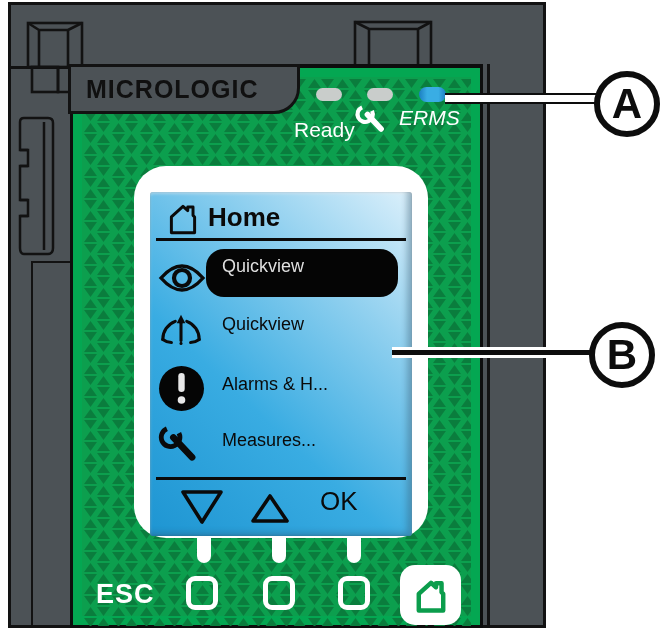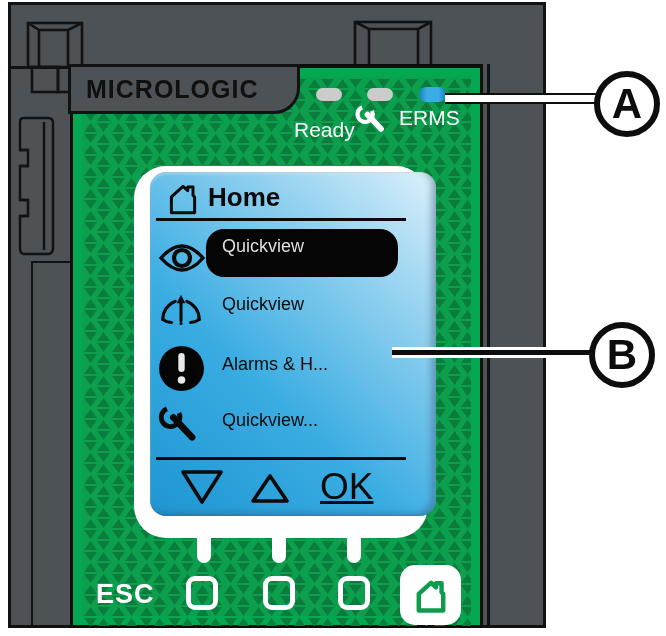--- a/index.html
+++ b/index.html
@@ -21,43 +21,43 @@
     border:3px solid #0d0d0d;border-top-width:4px;box-shadow:inset 0 0 0 9px #04A752;z-index:2;}
   #panel-pattern{left:82px;top:78px;width:389px;height:548px;z-index:3;pointer-events:none;}
   
   .led{height:13px;border-radius:7px;z-index:4;}
   #led-ready{left:316px;top:88px;width:26px;background:#C9CDCB;}
   #led-maint{left:367px;top:88px;width:26px;background:#C9CDCB;}
   #led-erms{left:419px;top:87px;width:27px;height:15px;border-radius:8px;
     background:linear-gradient(90deg,#1b7ec0 0%,#39ade4 30%,#39ade4 72%,#1b7ec0 100%);}
   .led-label{color:#fff;font-size:21px;z-index:4;white-space:nowrap;}
   #ready-label{left:294px;top:106px;margin-top:12px;}
-  #erms-label{left:399px;top:106px;}
+  #erms-label{left:399px;top:106px;font-style:italic;}
   #led-wrench{left:354px;top:101px;z-index:4;}
   
   #screen-frame{left:134px;top:166px;width:294px;height:372px;background:#fff;border-radius:32px;z-index:5;}
   .stub{top:536px;width:14px;height:27px;background:#fff;border-radius:0 0 7px 7px;z-index:5;}
   #stub-1{left:197px;} #stub-2{left:272px;} #stub-3{left:347px;}
-  #lcd{left:150px;top:172px;width:286px;height:344px;border-radius:16px;z-index:6;
+  #lcd{left:150px;top:192px;width:262px;height:344px;border-radius:3px;z-index:6;
     background:linear-gradient(43deg,#1E95D2 0%,#39ACE2 38%,#90D0EF 72%,#DCF0FB 100%);
     box-shadow:inset -5px -3px 6px rgba(45,85,110,.40),inset 0 2px 3px rgba(255,255,255,.45),inset 0 0 2px rgba(0,0,0,.3);}
   
   #lcd .rel{position:absolute;box-sizing:border-box;}
   #lcd-home-icon{left:14px;top:9px;}
   #lcd-title{left:58px;top:10px;font-size:26px;font-weight:bold;color:#0a0a0a;}
   .lcd-divider{left:6px;width:250px;height:3px;background:#0a0a0a;}
   #div1{top:46px;} #div2{top:285px;}
   .menu-icon{left:8px;}
   #icon-eye{top:68px;} #icon-gauge{top:118px;} #icon-alert{top:173px;} #icon-wrench{top:228px;}
   .menu-label{left:72px;font-size:18px;color:#0a0a0a;white-space:nowrap;}
   #mi-0{top:64px;} #mi-1{top:122px;} #mi-2{top:182px;} #mi-3{top:238px;}
   #highlight{left:56px;top:57px;width:192px;height:48px;background:#050505;border-radius:18px;}
   #mi-0{color:#DFDFDF;z-index:2;left:72px;}
   #sk-down{left:29px;top:296px;} #sk-up{left:99px;top:300px;}
-  #sk-ok{left:170px;top:294px;font-size:37px;color:#0a0a0a;text-decoration:underline;}
+  #sk-ok{left:170px;top:294px;font-size:26px;color:#0a0a0a;}
   
   #esc-label{left:96px;top:579px;color:#fff;font-size:27px;font-weight:bold;z-index:4;letter-spacing:1px;}
   .sq-btn{top:576px;width:32px;height:34px;border:5px solid #fff;border-radius:9px;background:transparent;z-index:4;padding:0;}
   #btn-down{left:186px;} #btn-up{left:263px;} #btn-ok{left:338px;}
   #home-btn{left:400px;top:565px;width:61px;height:60px;background:#fff;border:none;border-radius:15px;z-index:4;
     display:flex;align-items:center;justify-content:center;padding:0;}
   
   .callout-circle{width:66px;height:66px;border:6px solid #0d0d0d;border-radius:50%;background:#fff;z-index:9;
     display:flex;align-items:center;justify-content:center;font-size:42px;font-weight:bold;color:#0d0d0d;}
   #circle-a{left:594px;top:71px;}
@@ -167,21 +167,21 @@
       <circle cx="23.5" cy="23.5" r="22.5" fill="#050505"></circle>
       <rect x="20.3" y="8" width="6.4" height="19" rx="3.2" fill="#E8E8E8"></rect>
       <circle cx="23.5" cy="35" r="3.8" fill="#E8E8E8"></circle>
     </svg>
     <div class="rel menu-label" id="mi-2">Alarms &amp; H...</div>
 
     <svg class="rel menu-icon" id="icon-wrench" width="44" height="46" viewBox="0 0 40 42">
       <path d="M8,8 a8.5,8.5 0 1 0 11,4" fill="none" stroke="#0a0a0a" stroke-width="4.4"></path>
       <path d="M14,16 L31,34" fill="none" stroke="#0a0a0a" stroke-width="6.2" stroke-linecap="round"></path>
     </svg>
-    <div class="rel menu-label" id="mi-3">Quickview...</div>
+    <div class="rel menu-label" id="mi-3">Measures...</div>
 
     <div class="rel lcd-divider" id="div2"></div>
 
     <svg class="rel" id="sk-down" width="46" height="38" viewBox="0 0 46 38">
       <path d="M4,4 H42 L23,34 Z" fill="none" stroke="#0a0a0a" stroke-width="3.6" stroke-linejoin="round"></path>
     </svg>
     <svg class="rel" id="sk-up" width="42" height="33" viewBox="0 0 42 33">
       <path d="M21,4 L38,29 H4 Z" fill="none" stroke="#0a0a0a" stroke-width="3.6" stroke-linejoin="round"></path>
     </svg>
     <div class="rel" id="sk-ok">OK</div>

